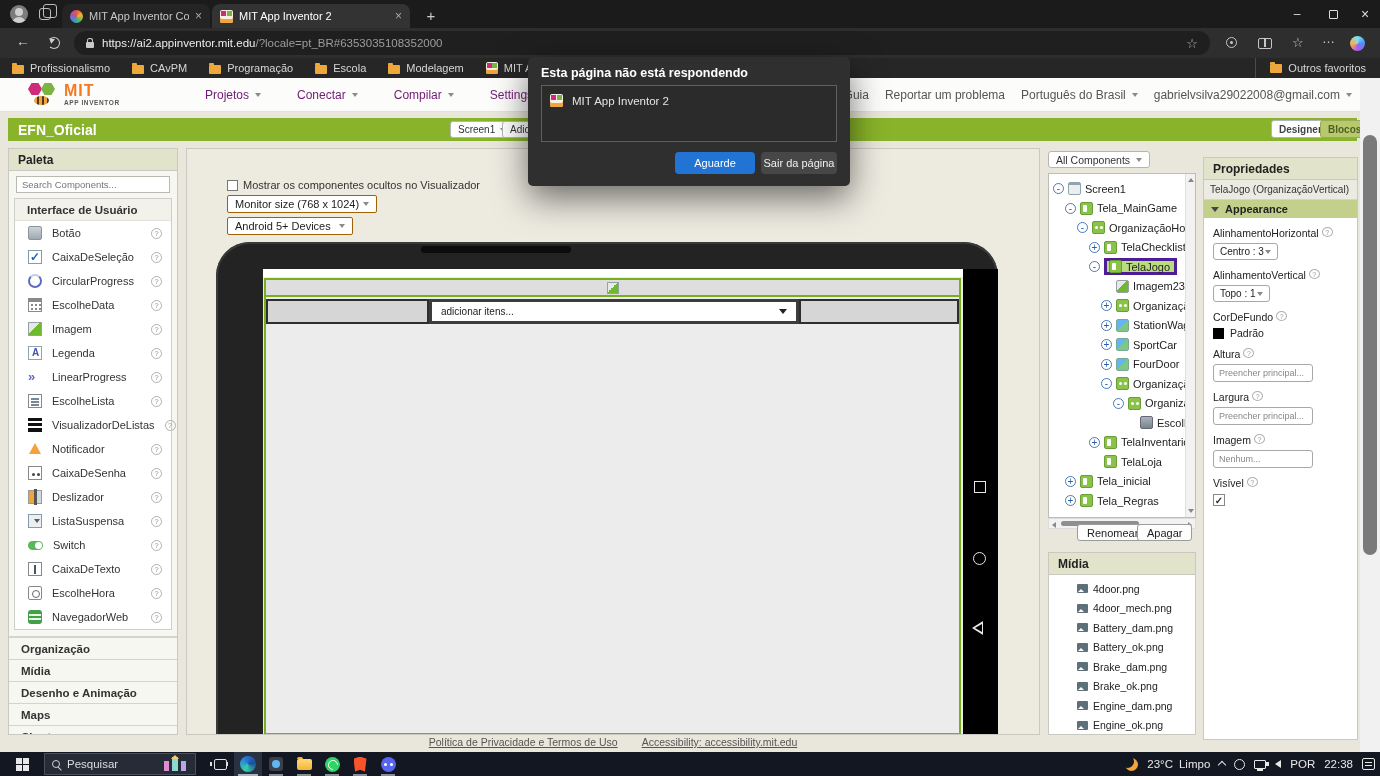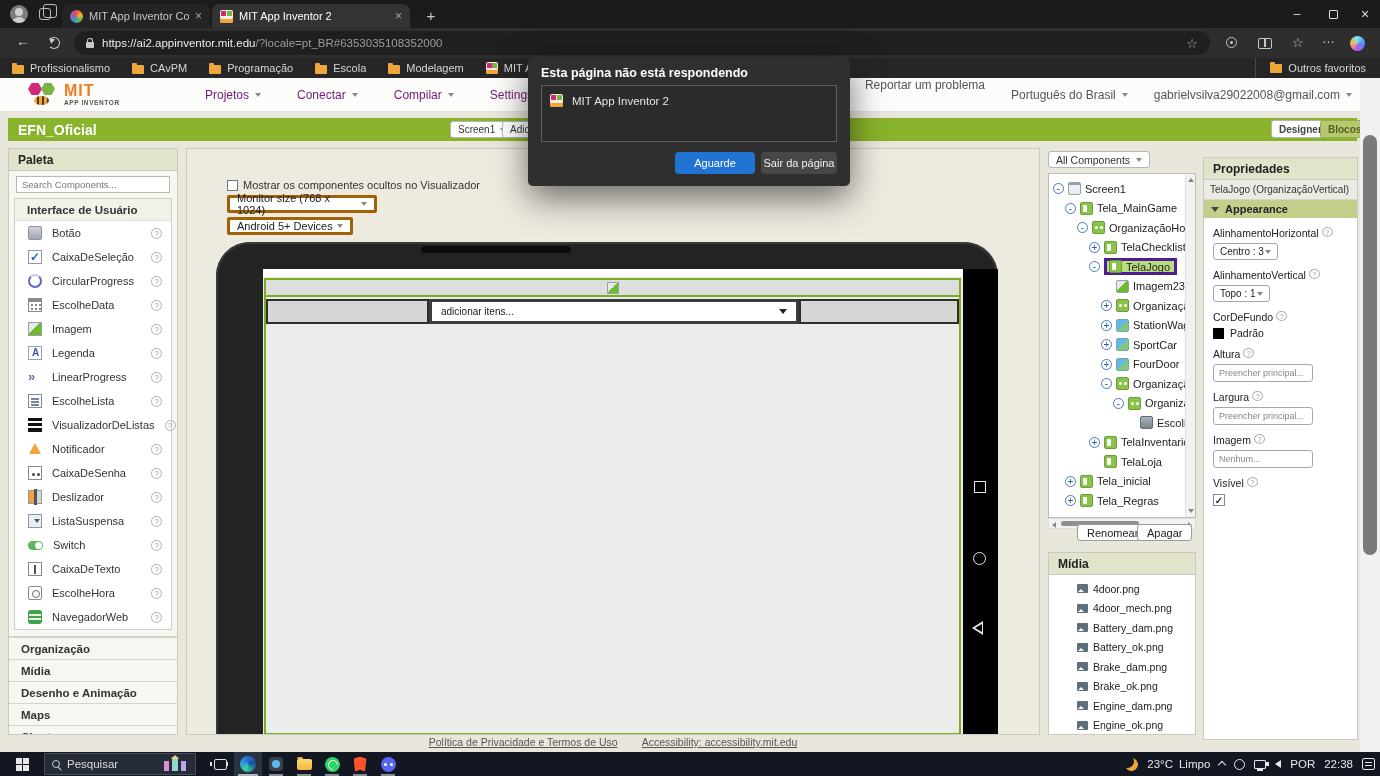--- a/index.html
+++ b/index.html
@@ -58,21 +58,21 @@
 #logo{left:28px;top:82px;width:170px;height:28px}
 .hex{position:absolute;width:14px;height:12px;clip-path:polygon(25% 0,75% 0,100% 50%,75% 100%,25% 100%,0 50%)}
 .hexm{left:0;top:1px;background:#cf2b7a}
 .hexg{left:13px;top:1px;background:#7cb342}
 .bee{position:absolute;left:6px;top:14px;width:15px;height:9px;border-radius:50%;background:repeating-linear-gradient(90deg,#f2a33c 0 3px,#503a1a 3px 5px)}
 .brand1{position:absolute;left:36px;top:0;font-size:16px;font-weight:bold;color:#f47a21;letter-spacing:1px}
 .brand2{position:absolute;left:36px;top:17px;font-size:6.5px;font-weight:bold;color:#56565a;letter-spacing:.6px}
 #menus{left:205px;top:78px;height:34px;display:flex;gap:36px;align-items:center;font-size:12px;color:#701a75}
 .mi{display:flex;gap:6px;align-items:center}
 .caret{width:0;height:0;border-left:3.5px solid transparent;border-right:3.5px solid transparent;border-top:4px solid #8a8a8a}
-#hlinks{right:28px;top:78px;height:34px;display:flex;gap:26px;font-size:12px;color:#555;white-space:nowrap}
+#hlinks{right:28px;top:78px;height:34px;display:flex;gap:16px;align-items:center;font-size:12px;color:#555;white-space:nowrap}
 
 #greenbar{left:8px;top:118px;width:1349px;height:23px;background:#88b32a;display:flex;align-items:center}
 .gname{margin-left:10px;font-size:14px;font-weight:bold;color:#fff}
 .wbtn{position:absolute;background:#fff;border:1px solid #b5b5b5;border-radius:3px;font-size:10px;color:#333;display:flex;align-items:center;gap:5px;padding:0 7px}
 #screenbtn{left:450px;top:121px;height:17px}
 #addbtn{left:502px;top:121px;height:17px;width:76px;overflow:hidden;white-space:nowrap}
 #designerbtn{left:1271px;top:120px;height:18px;font-weight:bold;color:#444}
 #blocosbtn{left:1320px;top:120px;height:18px;background:#b7c96f;color:#50601e;border-color:#9cab52;font-weight:bold}
 
 .panel{position:absolute;background:#f7f7f1;border:1px solid #c9c9c1}
@@ -112,21 +112,21 @@
 .pi-switch::before{content:"";position:absolute;right:1px;top:1px;width:7px;height:7px;border-radius:50%;background:#fff}
 .pi-text{background:#fff;border:1px solid #888}
 .pi-text::before{content:"";position:absolute;left:5px;top:2px;width:1.5px;height:9px;background:#456}
 .pi-hora{background:#fff;border:1px solid #888;border-radius:2px}
 .pi-hora::before{content:"";position:absolute;left:3px;top:3px;width:6px;height:6px;border:1.4px solid #667;border-radius:50%}
 .pi-web{background:#43a047;border-radius:3px}
 .pi-web::before{content:"";position:absolute;left:1px;top:4px;right:1px;height:1.5px;background:#e8f5e9;box-shadow:0 4px #e8f5e9}
 
 #chkrow{left:40px;top:30px;display:flex;gap:5px;align-items:center;font-size:11px;color:#333}
 .cb{width:11px;height:11px;border:1px solid #777;background:#fff;flex:0 0 11px}
-.ddbox{position:absolute;background:#fff;border:3px solid #a16207;border-radius:2px;display:flex;align-items:center;justify-content:space-between;padding:0 7px;font-size:11px;color:#222}
+.ddbox{position:absolute;background:#fff;border:1px solid #a16207;border-radius:2px;display:flex;align-items:center;justify-content:space-between;padding:0 7px;font-size:11px;color:#222}
 
 #tablet{left:29px;top:93px;width:782px;height:494px;background:#232323;border-radius:34px 34px 0 0;box-shadow:inset 0 0 0 2px #3a3a3a}
 #camslot{left:205px;top:4px;width:150px;height:7px;background:#0c0c0c;border-radius:4px}
 #tscreen{left:47px;top:27px;width:735px;height:467px;background:#ececec}
 #tnav{right:0;top:0;width:35px;height:467px;background:#000}
 .nsq{left:11px;top:212px;width:12px;height:12px;border:1.5px solid #e8e8e8}
 .ncirc{left:10px;top:283px;width:13px;height:13px;border:1.5px solid #e8e8e8;border-radius:50%}
 .ntri{left:9px;top:352px;width:0;height:0;border-top:7px solid transparent;border-bottom:7px solid transparent;border-right:11px solid #e8e8e8}
 .ntri::after{content:"";position:absolute;left:3px;top:-4.5px;border-top:4.5px solid transparent;border-bottom:4.5px solid transparent;border-right:7px solid #000}
 #statusstrip{left:0;top:0;width:700px;height:8px;background:#fff}

